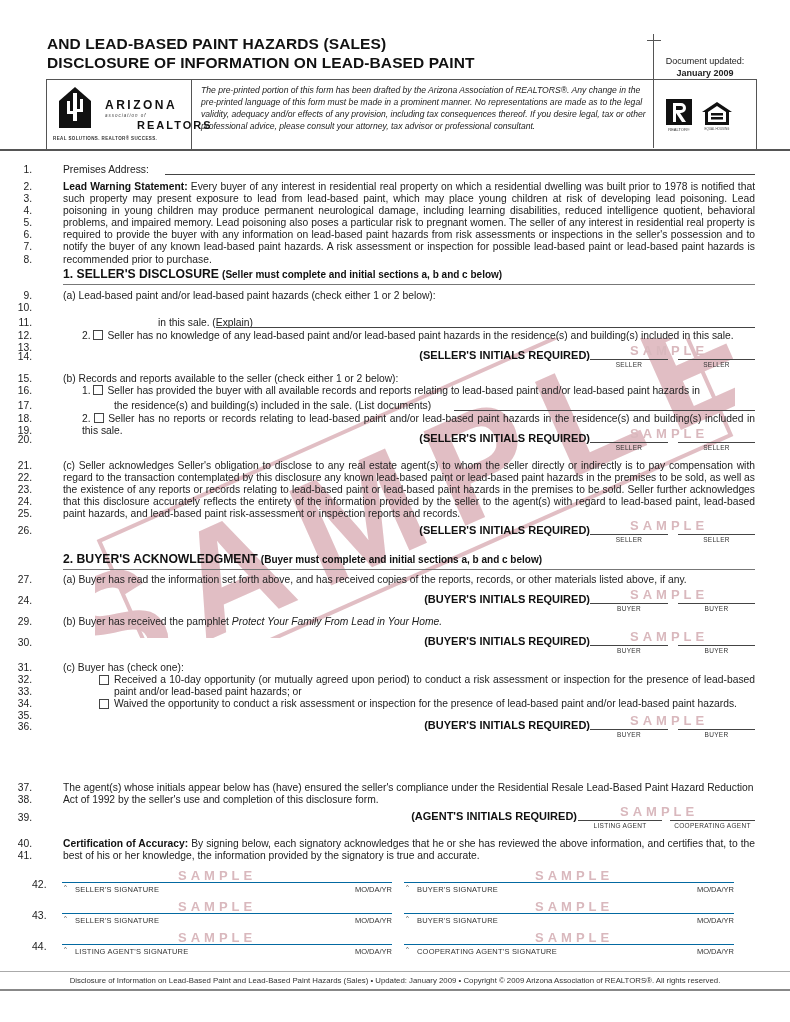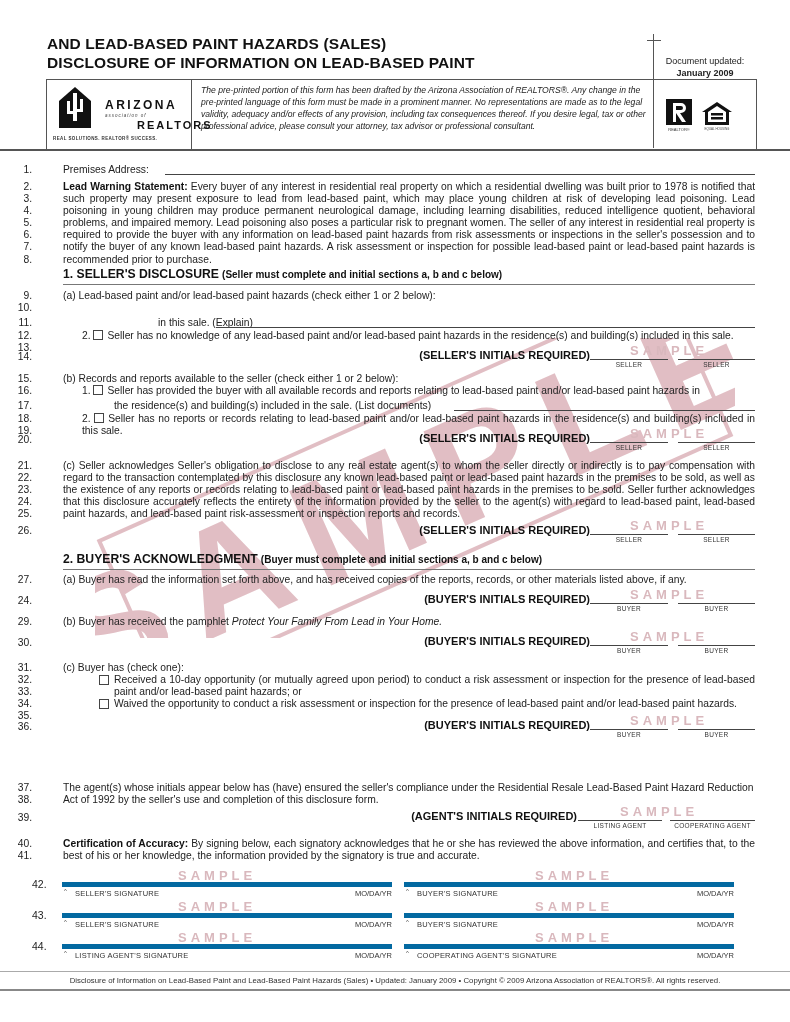--- a/index.html
+++ b/index.html
@@ -44,21 +44,21 @@
 
   .init-req { position: absolute; left: 390px; width: 200px; font-weight: bold; font-size: 11px; color: #111; text-align: right; }
   .init-slot { position: absolute; height: 20px; }
   .init-slot .ul { position: absolute; left: 0; top: 10px; width: 100%; height: 1px; background: #444; }
   .init-slot .lbl { position: absolute; left: 0; top: 12px; width: 100%; text-align: center; font-size: 6.5px; color: #333; letter-spacing: 0.3px; }
   .sample-stamp { position: absolute; font-weight: 900; font-size: 13px; letter-spacing: 4px; color: #d9b8bd; }
 
   
   .sig-row { position: absolute; left: 0; width: 790px; height: 30px; }
   .sig-num { position: absolute; left: 32px; top: 10px; font-size: 10.5px; color: #222; }
-  .sig-block { position: absolute; top: 14px; height: 14px; border-top: 5px solid #0369a1; }
+  .sig-block { position: absolute; top: 14px; height: 14px; border-top: 1px solid #0369a1; }
   .sig-block .caret { position: absolute; left: 2px; top: 1px; font-size: 6px; color: #444; }
   .sig-block .label { position: absolute; left: 13px; top: 2px; font-size: 7.5px; color: #333; letter-spacing: 0.2px; }
   .sig-block .date { position: absolute; right: 0; top: 2px; font-size: 7.5px; color: #333; }
   .sig-sample { position: absolute; top: 0; font-weight: 900; font-size: 13px; letter-spacing: 4px; color: #d9b8bd; }
 
   .footer-rule-top { position: absolute; left: 0; top: 971px; width: 790px; height: 1px; background: #aaa; }
   .footer-text { position: absolute; left: 0; top: 976px; width: 790px; text-align: center; font-size: 7.8px; color: #333; }
   .footer-rule-bot { position: absolute; left: 0; top: 989px; width: 790px; height: 2px; background: #888; }
 
   

